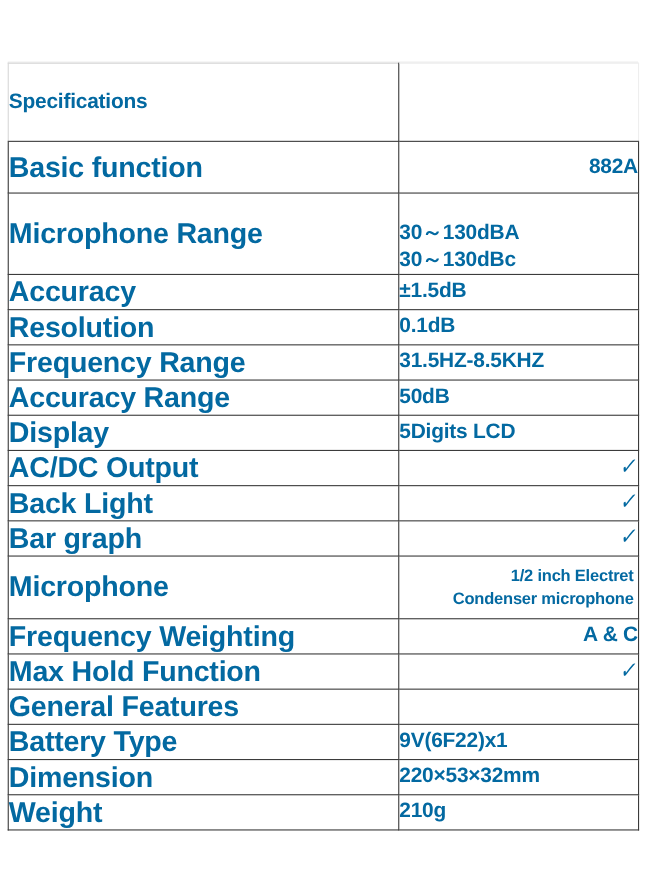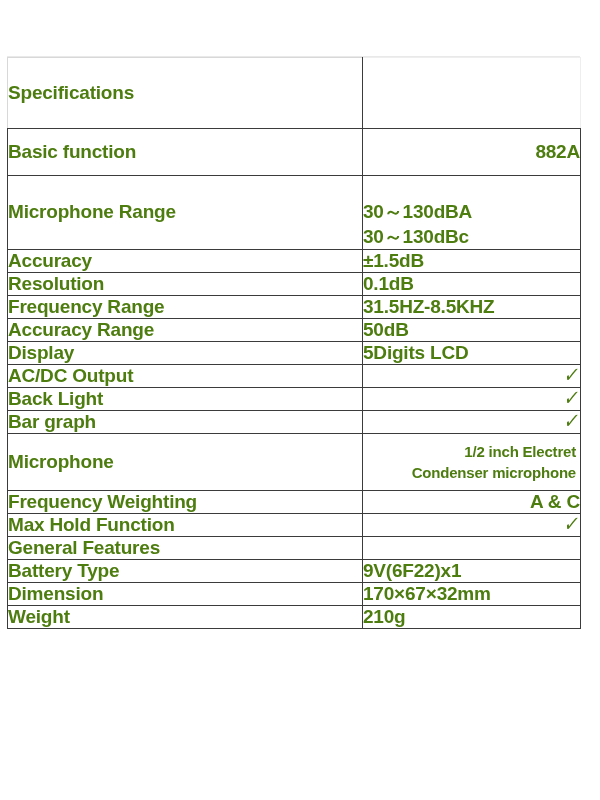--- a/index.html
+++ b/index.html
@@ -31,36 +31,36 @@
     position: absolute;
     left: 7px;
     top: 57px;
     width: 573px;
   }
 
   table.spec-table {
     width: 573px;
     border-collapse: collapse;
     table-layout: fixed;
-    color: #4d7c0f;
+    color: #0369a1;
   }
 
   table.spec-table col.col-label { width: 355px; }
   table.spec-table col.col-value { width: 218px; }
 
   table.spec-table td {
     border: 1px solid #3b3b3b;
     padding: 0;
     vertical-align: middle;
     background: #ffffff;
   }
 
   
   .cell-label {
-    font-size: 19px;
+    font-size: 26px;
     font-weight: bold;
     letter-spacing: -0.2px;
     padding: 5px 0 5px 11px;
     white-space: nowrap;
   }
 
   
   .cell-value {
     font-size: 19px;
     font-weight: bold;
@@ -230,21 +230,21 @@
         <td class="cell-value empty"></td>
       </tr>
 
       <tr>
         <td class="cell-label">Battery Type</td>
         <td class="cell-value">9V(6F22)x1</td>
       </tr>
 
       <tr>
         <td class="cell-label">Dimension</td>
-        <td class="cell-value">170×67×32mm</td>
+        <td class="cell-value">220×53×32mm</td>
       </tr>
 
       <tr>
         <td class="cell-label">Weight</td>
         <td class="cell-value">210g</td>
       </tr>
 
     </tbody>
   </table>
 </div>

